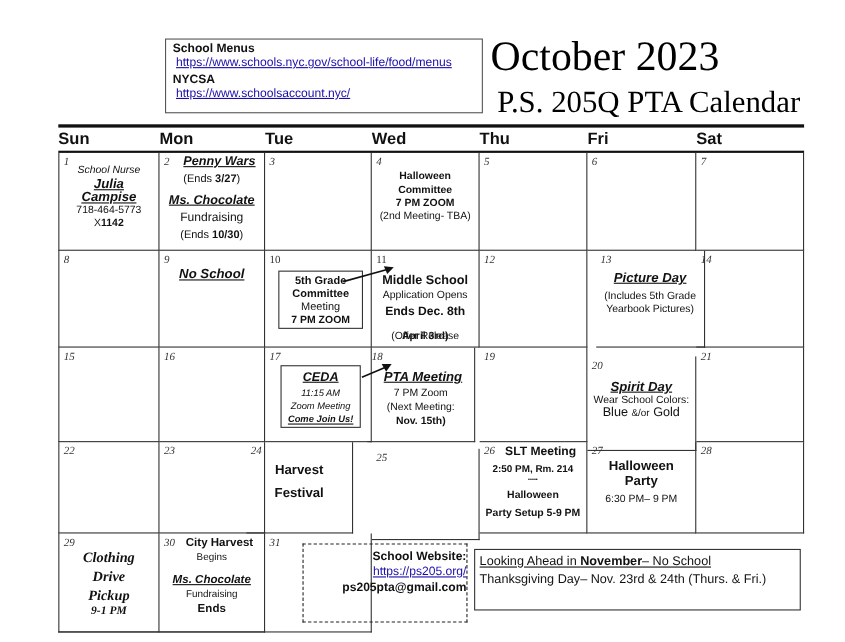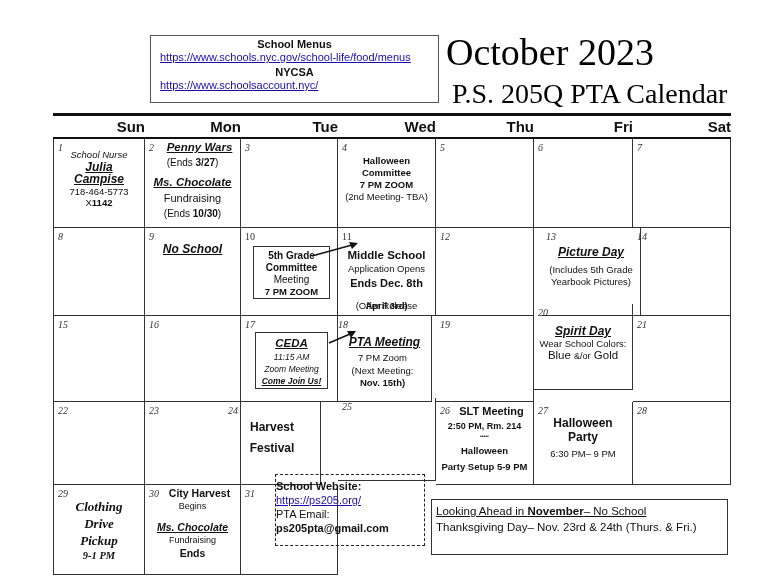--- a/index.html
+++ b/index.html
@@ -1,41 +1,41 @@
 <!DOCTYPE html>
 <html><head>
 <meta charset="utf-8">
 <style>
   * { box-sizing: border-box; margin: 0; padding: 0; }
   html, body { width: 768px; height: 584px; background: #ffffff; overflow: hidden; }
   body { position: relative; font-family: "Liberation Sans", sans-serif; color: #111; }
 
   .links-box { position: absolute; left: 150px; top: 35px; width: 289px; height: 68px; border: 1px solid #555; padding: 2px 6px; font-size: 11px; line-height: 13px; }
-  .links-box .lbl { font-weight: bold; text-align: center; }
+  .links-box .lbl { font-weight: bold; }
   .links-box a { color: #1a0dab; text-decoration: underline; display: block; padding-left: 3px; }
 
   .title-main { position: absolute; left: 446px; top: 30px; font-family: "Liberation Serif", serif; font-size: 38px; line-height: 44px; color: #000; }
   .title-sub { position: absolute; left: 452px; top: 77px; font-family: "Liberation Serif", serif; font-size: 28px; line-height: 34px; color: #000; }
 
   .cal-top { position: absolute; left: 53px; top: 113px; width: 678px; height: 3px; background: #111; }
-  .dow { position: absolute; top: 116px; height: 34px; font-weight: bold; font-size: 15px; text-align: right; line-height: 22px; }
+  .dow { position: absolute; top: 116px; height: 34px; font-weight: bold; font-size: 15px; text-align: left; line-height: 22px; }
   .hdr-bottom { position: absolute; left: 53px; top: 137px; width: 678px; height: 2px; background: #111; }
 
   .cell { position: absolute; border-right: 1px solid #333; border-bottom: 1px solid #333; overflow: visible; }
   .cell.first { border-left: 1px solid #333; }
   .dnum { position: absolute; left: 4px; top: 3px; font-family: "Liberation Serif", serif; font-style: italic; font-size: 10px; color: #333; }
   .ct { position: absolute; left: 0; right: 0; text-align: center; font-size: 10px; line-height: 13px; }
   .b { font-weight: bold; }
   .i { font-style: italic; }
   .bi { font-weight: bold; font-style: italic; text-decoration: underline; }
 
   .boxed { position: absolute; border: 1px solid #333; background: #fff; text-align: center; }
   .arrow { position: absolute; }
 
-  .dashed-box { position: absolute; left: 275px; top: 474px; width: 150px; height: 72px; border: 1.5px dashed #222; text-align: left; font-size: 11px; line-height: 14px; padding-top: 4px; }
+  .dashed-box { position: absolute; left: 275px; top: 494px; width: 150px; height: 72px; border: 1.5px dashed #222; text-align: right; font-size: 11px; line-height: 14px; padding-top: 4px; }
   .dashed-box a { color: #1a0dab; text-decoration: underline; }
 
   .nov-box { position: absolute; left: 431px; top: 499px; width: 297px; height: 56px; border: 1px solid #333; padding: 3px 4px; font-size: 11.5px; line-height: 16px; }
   .nov-box .h { text-decoration: underline; }
 
   .bottom-line { position: absolute; left: 53px; top: 574px; width: 285px; height: 1px; background: #333; }
 </style>
 </head>
 <body>
 
@@ -150,42 +150,42 @@
 <div class="cell" style="left:334px;top:316px;width:98px;height:86px">
   <span class="dnum">18</span>
   <div class="ct bi" style="top:20px;font-size:12px;padding-left:4px">PTA Meeting</div>
   <div class="ct" style="top:35px;font-size:9.5px">7  PM Zoom</div>
   <div class="ct" style="top:48px;font-size:9.5px">(Next Meeting:</div>
   <div class="ct b" style="top:60px;font-size:9.5px">Nov. 15th)</div>
 </div>
 <div class="cell" style="left:436px;top:316px;width:98px;height:86px">
     <span class="dnum">19</span>
   </div>
-<div class="cell" style="left:534px;top:304px;width:99px;height:86px">
+<div class="cell" style="left:534px;top:324px;width:99px;height:86px">
   <span class="dnum">20</span>
   <div class="ct bi" style="top:21px;font-size:12px">Spirit Day</div>
   <div class="ct" style="top:33px;font-size:9.5px">Wear School Colors:</div>
   <div class="ct" style="top:45px;font-size:11.5px"><span>Blue </span><span style="font-size:9px">&amp;/or</span><span> Gold</span></div>
 </div>
 <div class="cell" style="left:633px;top:316px;width:98px;height:86px">
     <span class="dnum">21</span>
   </div>
 
 <div class="cell first" style="left:53px;top:402px;width:92px;height:83px">
     <span class="dnum">22</span>
   </div>
 <div class="cell" style="left:145px;top:402px;width:96px;height:83px">
     <span class="dnum">23</span>
   </div>
 <div class="cell" style="left:224px;top:402px;width:97px;height:83px">
   <span class="dnum">24</span>
   <div class="ct b" style="top:18px;font-size:12px;line-height:14px">Harvest</div>
   <div class="ct b" style="top:39px;font-size:12px;line-height:14px">Festival</div>
 </div>
-<div class="cell" style="left:338px;top:398px;width:98px;height:83px">
+<div class="cell" style="left:338px;top:408px;width:98px;height:83px">
     <span class="dnum">25</span>
   </div>
 <div class="cell" style="left:436px;top:402px;width:98px;height:83px">
   <span class="dnum">26</span>
   <div class="ct b" style="top:3px;font-size:11px;padding-left:14px">SLT Meeting</div>
   <div class="ct b" style="top:18px;font-size:9px">2:50 PM, Rm. 214</div>
   <div class="ct b" style="top:30px;font-size:5px;line-height:8px">•••••</div>
   <div class="ct b" style="top:42px;font-size:9.5px">Halloween</div>
   <div class="ct b" style="top:58px;font-size:9.5px">Party Setup 5-9 PM</div>
 </div>
@@ -215,21 +215,20 @@
   <div class="ct b" style="top:62px;font-size:10.5px">Ends</div>
 </div>
 <div class="cell" style="left:241px;top:485px;width:97px;height:90px;border-bottom:none">
   <span class="dnum">31</span>
 </div>
 <div class="bottom-line"></div>
 
 <div class="dashed-box">
   <div class="b">School Website:</div>
   <a>https://ps205.org/</a>
-  <div>PTA Email:</div>
   <div class="b">ps205pta@gmail.com</div>
 </div>
 
 <div class="nov-box">
   <div class="h"><span>Looking Ahead in </span><b>November</b><span>– No School</span></div>
   <div>Thanksgiving Day– Nov. 23rd &amp; 24th (Thurs. &amp; Fri.)</div>
 </div>
 
 <svg class="arrow" style="left:310px;top:240px" width="50" height="20">
   <line x1="2" y1="16" x2="42" y2="5" stroke="#111" stroke-width="1.5"></line>

